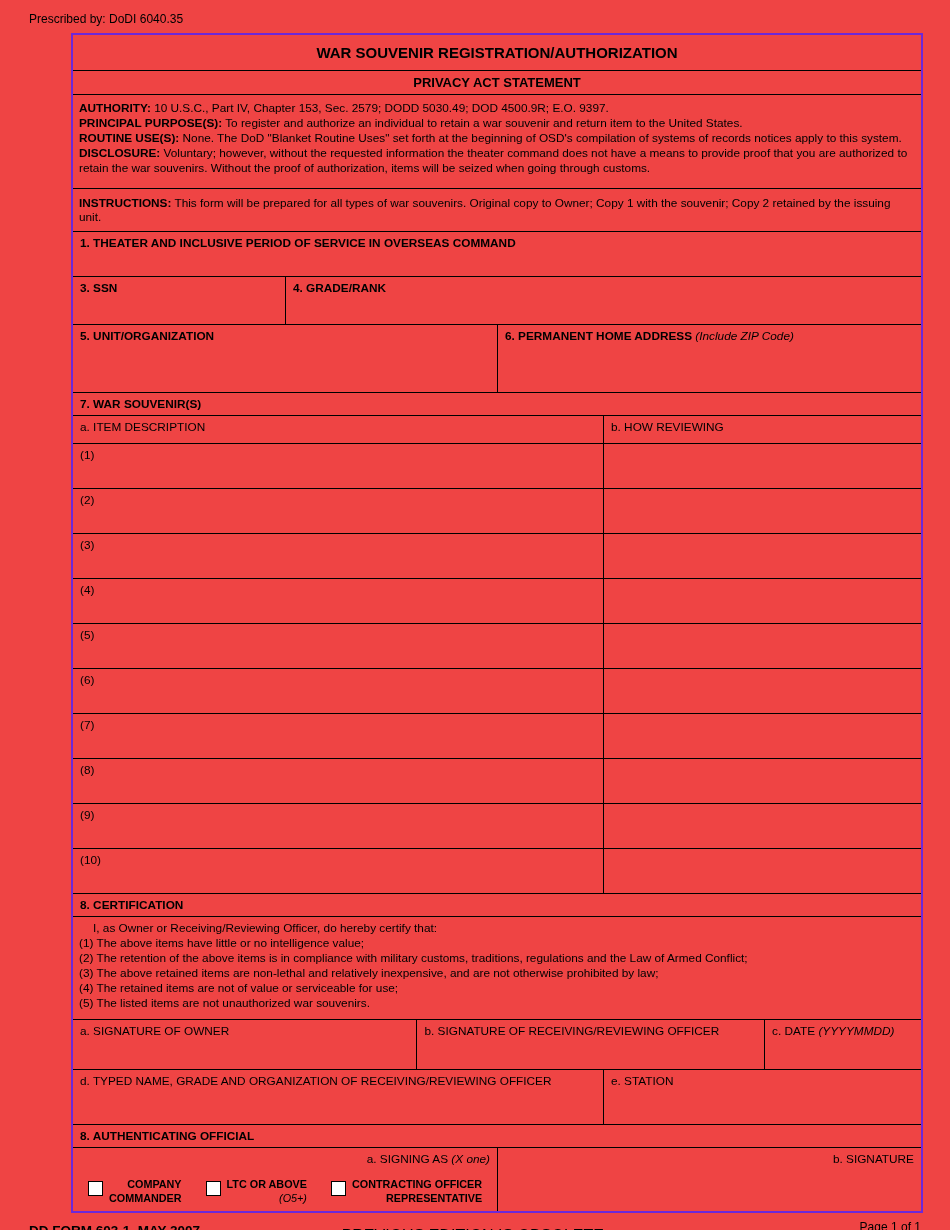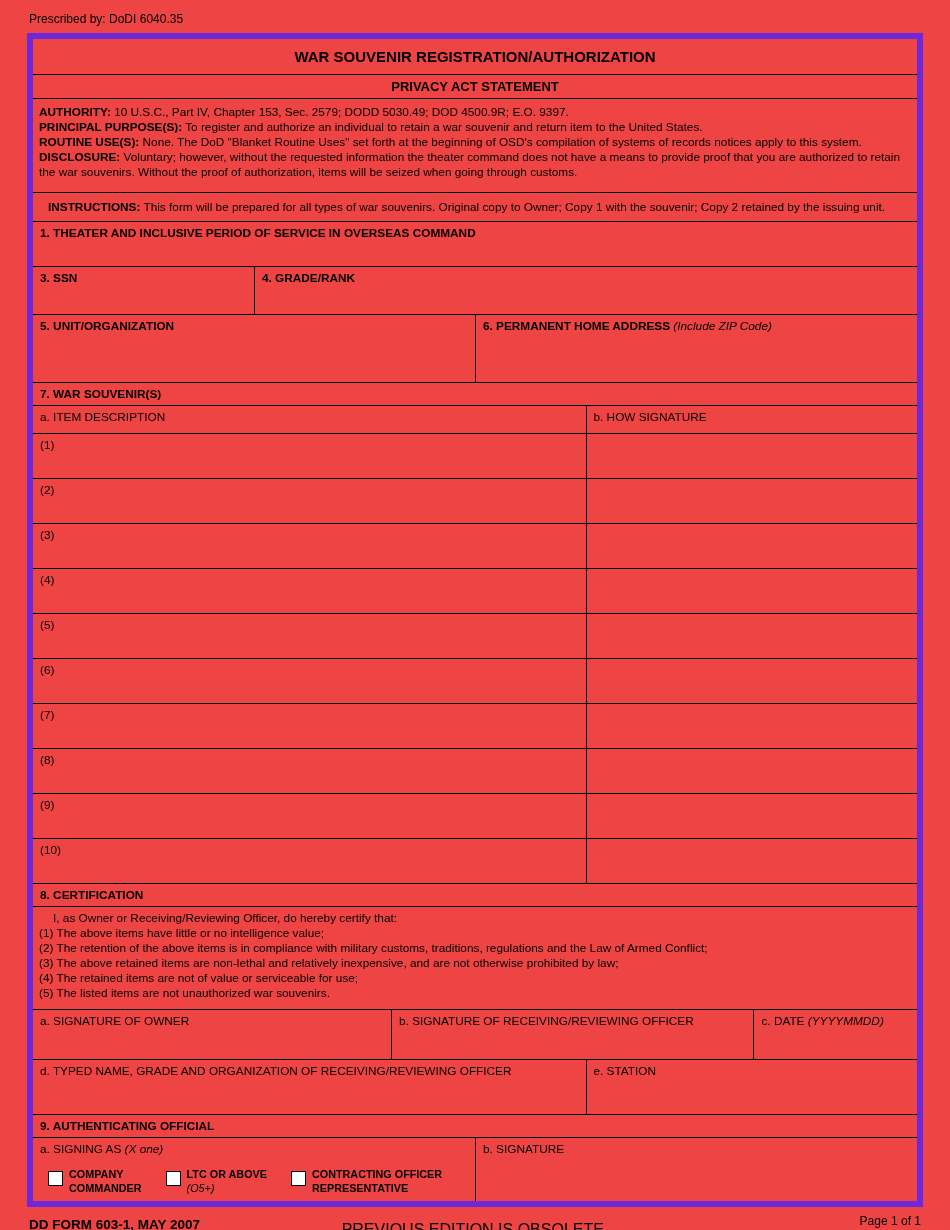--- a/index.html
+++ b/index.html
@@ -12,21 +12,22 @@
     width: 950px;
     height: 1230px;
     padding: 8px 27px 0 27px;
     background: #ef4444;
   }
   .prescribed {
     font-size: 12px;
     padding: 4px 0 7px 2px;
   }
   .form-box {
-    border: 6px solid #6d28d9;
+    border: 2px solid #6d28d9;
+    margin-left: 44px;
   }
   .form-title {
     text-align: center;
     font-weight: bold;
     font-size: 15px;
     padding: 9px 0;
   }
   .pa-title {
     text-align: center;
     font-weight: bold;
@@ -35,21 +36,21 @@
     border-top: 1px solid #000;
   }
   .pa-body {
     border-top: 1px solid #000;
     padding: 6px 6px 12px 6px;
     font-size: 11.8px;
     line-height: 1.28;
   }
   .instructions {
     border-top: 1px solid #000;
-    padding: 7px 15px;
+    padding: 7px 6px;
     font-size: 11.8px;
   }
   .blabel { font-weight: bold; }
   .hint { font-style: italic; font-weight: normal; }
   .row { display: flex; border-top: 1px solid #000; }
   .cell {
     border-left: 1px solid #000;
     padding: 4px 7px;
     font-size: 11.8px;
   }
@@ -68,21 +69,21 @@
     font-size: 11.8px;
     padding: 4px 7px;
   }
   .h-theater { min-height: 45px; }
   .h-owner { min-height: 48px; }
   .h-unit { min-height: 68px; }
   .h-colhead { min-height: 28px; }
   .h-item { min-height: 45px; }
   .h-sig { min-height: 50px; }
   .h-de { min-height: 55px; }
-  .h-auth { min-height: 64px; }
+  .h-auth { min-height: 64px; text-align: right; }
   .cert-body {
     border-top: 1px solid #000;
     padding: 4px 6px 8px 6px;
     font-size: 11.8px;
     line-height: 1.27;
   }
   .cert-intro { padding-left: 14px; }
   .cb-row {
     display: flex;
     gap: 24px;
@@ -171,21 +172,21 @@
       <div class="cell w50">
         <span class="blabel">6. PERMANENT HOME ADDRESS</span>
         <span class="hint">(Include ZIP Code)</span>
       </div>
     </div>
 
     <div class="sec-bar">7. WAR SOUVENIR(S)</div>
 
     <div class="row h-colhead">
       <div class="cell w625">a. ITEM DESCRIPTION</div>
-      <div class="cell w375">b. HOW SIGNATURE</div>
+      <div class="cell w375">b. HOW REVIEWING</div>
     </div>
 
     <div class="row h-item">
       <div class="cell w625"><span>(1)</span></div>
       <div class="cell w375"></div>
     </div>
     <div class="row h-item">
       <div class="cell w625"><span>(2)</span></div>
       <div class="cell w375"></div>
     </div>
@@ -248,21 +249,21 @@
 
     <div class="row h-de">
       <div class="cell w625">
         <span>d. TYPED NAME, GRADE AND ORGANIZATION OF RECEIVING/REVIEWING OFFICER</span>
       </div>
       <div class="cell w375">
         <span>e. STATION</span>
       </div>
     </div>
 
-    <div class="sec-bar">9. AUTHENTICATING OFFICIAL</div>
+    <div class="sec-bar">8. AUTHENTICATING OFFICIAL</div>
 
     <div class="row h-auth">
       <div class="cell w50">
         <div>
           <span>a. SIGNING AS</span>
           <span class="hint">(X one)</span>
         </div>
         <div class="cb-row">
           <div class="cb-group">
             <span class="cb-box"></span>

